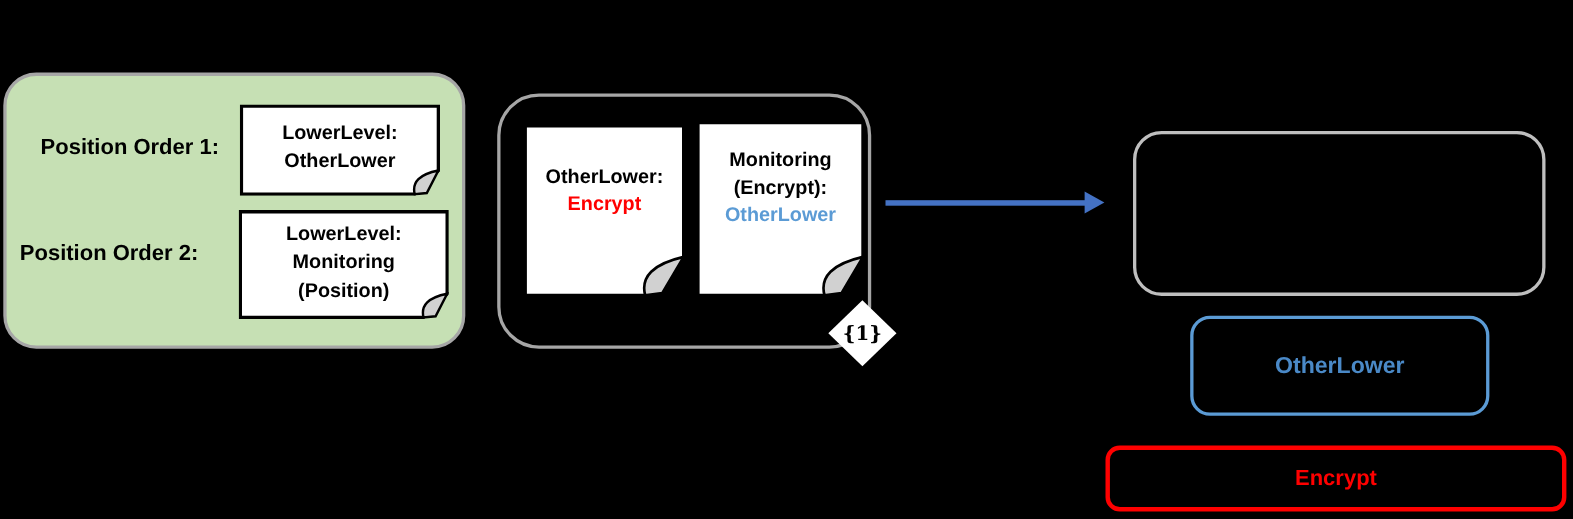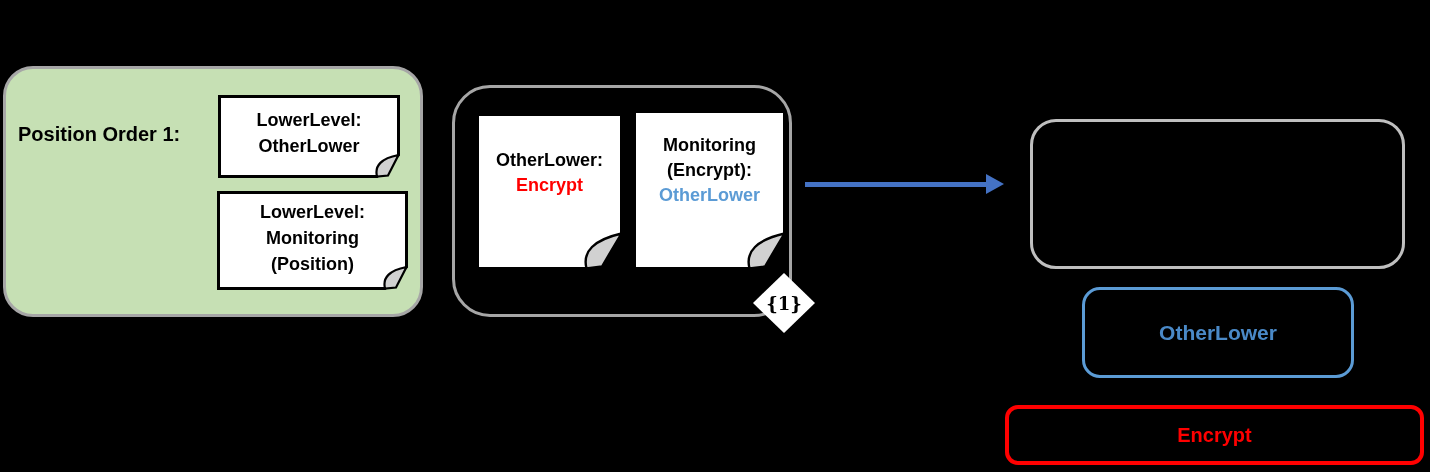--- a/index.html
+++ b/index.html
@@ -11,21 +11,21 @@
 
   
   .green-panel{
     left:3px;top:66px;width:420px;height:251px;
     background:#C6E0B4;border:3px solid #A6A6A6;border-radius:30px;
     box-sizing:border-box;
   }
   .pos-label{
     left:18px;width:200px;color:#000;font-weight:bold;font-size:20px;white-space:nowrap;
   }
-  .pos-label-1{top:123px;}
+  .pos-label-1{top:123px;text-align:center;}
   .pos-label-2{top:219px;}
 
   
   .note-text{
     display:flex;flex-direction:column;align-items:center;justify-content:center;
     text-align:center;font-weight:bold;color:#000;box-sizing:border-box;border-radius:14px;
   }
   .gnote-text{font-size:18px;line-height:26px;}
   .mnote-text{font-size:18px;line-height:25px;}
   .gnote1-text{left:218px;top:95px;width:182px;height:83px;padding-bottom:8px;}
@@ -77,20 +77,21 @@
   svg{display:block;}
 </style>
 </head>
 <body>
 
 <div class="stage">
 
   <div class="abs green-panel"></div>
 
   <div class="abs pos-label pos-label-1">Position Order 1:</div>
+  <div class="abs pos-label pos-label-2">Position Order 2:</div>
 
   <svg class="abs" style="left:218px;top:95px;" width="182" height="83" viewBox="0 0 182 83">
     <path d="M1.5 1.5 L180.5 1.5 L180.5 60 L159 81.5 L1.5 81.5 Z" fill="#FFFFFF" stroke="#000000" stroke-width="3"></path>
     <path d="M159 81.5 Q155 65 180.5 60 L170 80.5 Z" fill="#D1D1D1" stroke="#000000" stroke-width="2.2"></path>
   </svg>
   <div class="abs note-text gnote-text gnote1-text">
     <span>LowerLevel:</span>
     <span>OtherLower</span>
   </div>
 

